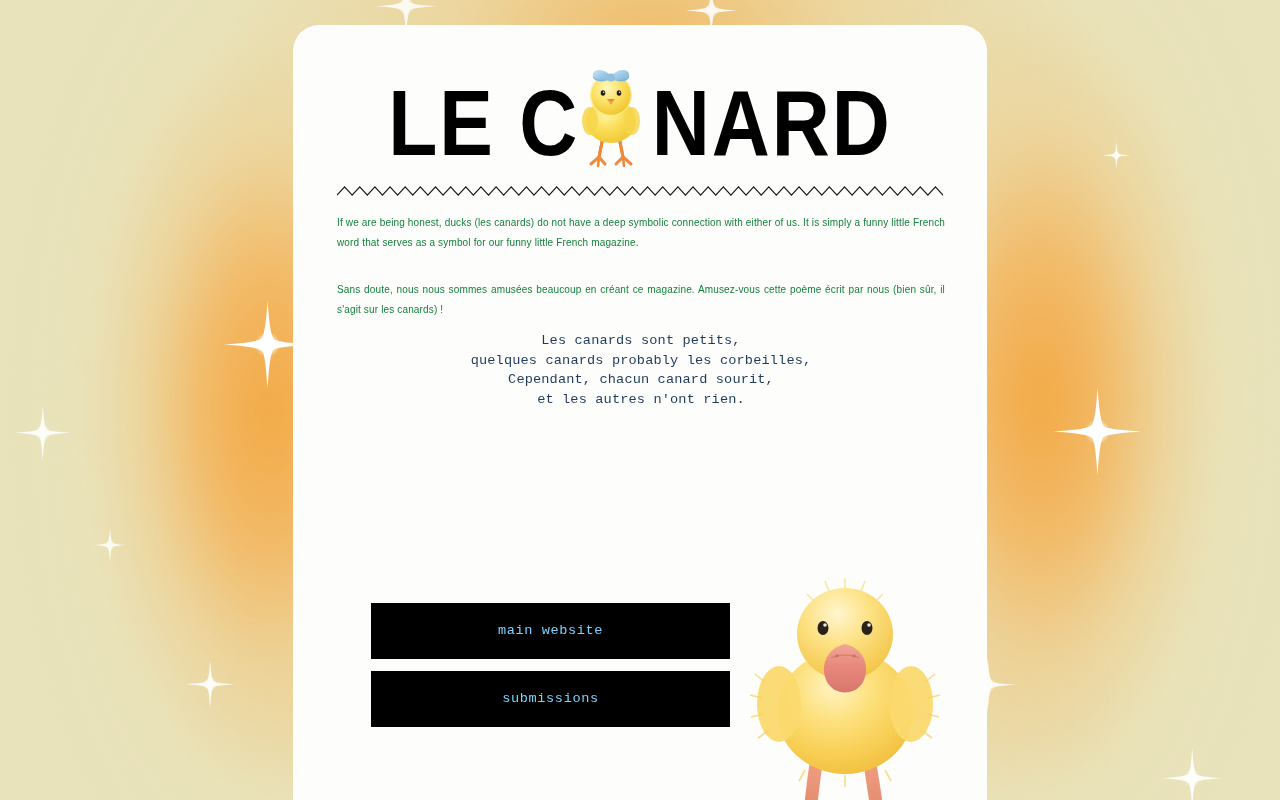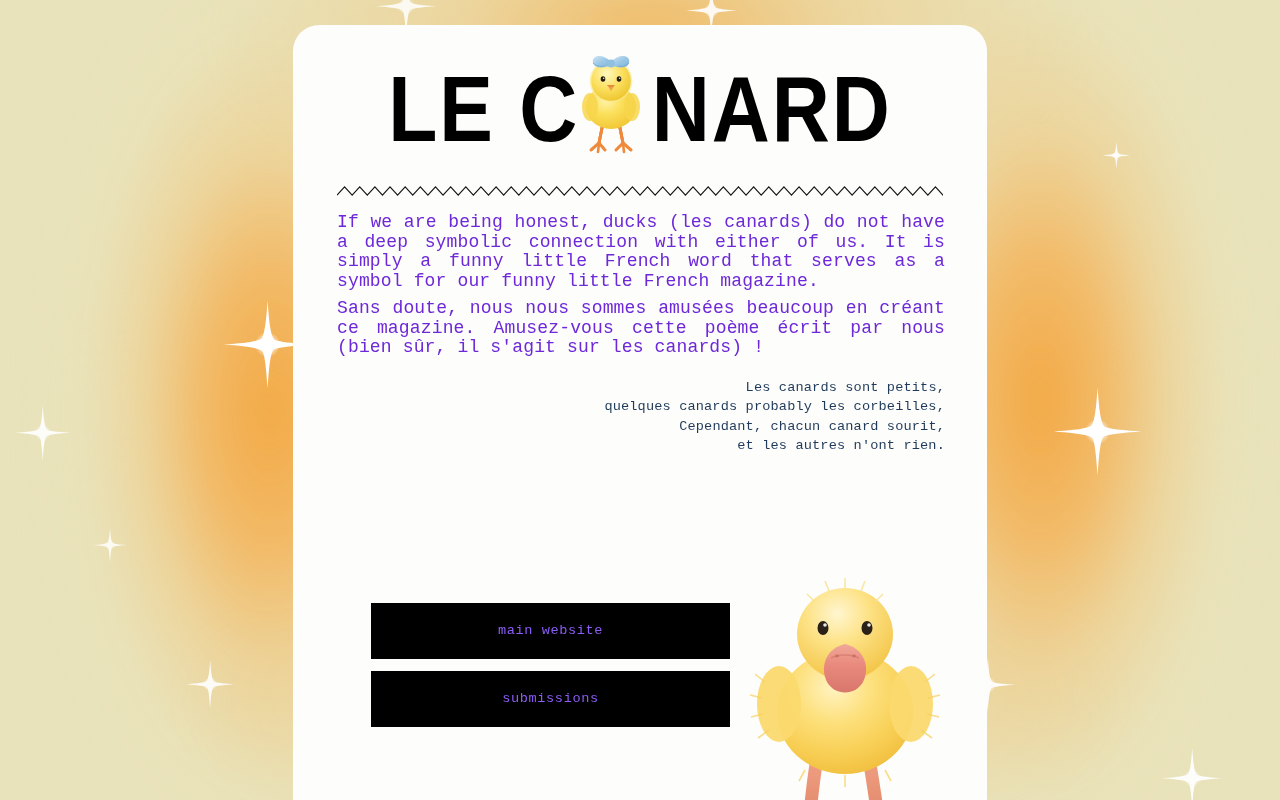--- a/index.html
+++ b/index.html
@@ -63,21 +63,21 @@
   .card{
     position:absolute;
     left:293px; top:25px;
     width:694px; height:790px;
     background:#fdfdfb;
     border-radius:26px 26px 0 0;
     overflow:hidden;
   }
 
   .logo-wrap{
-    position:absolute; left:44px; top:32px;
+    position:absolute; left:44px; top:46px;
     width:606px; height:105px;
   }
   .logo-text{
     position:absolute; left:0; top:0;
     width:606px; height:105px;
     display:flex; align-items:center; justify-content:center;
     font-family:"Liberation Sans", sans-serif;
     font-weight:bold;
     font-size:82px;
     letter-spacing:2px;
@@ -96,48 +96,48 @@
   .zigzag{
     position:absolute; left:44px; top:155px;
     width:606px; height:22px;
   }
 
   .content{
     position:absolute; left:44px; top:188px;
     width:608px;
   }
   .para{
-    font-family:Liberation Mono, monospace;
-    font-size:18px;
+    font-family:Liberation Sans, sans-serif;
+    font-size:10px;
     line-height:19.5px;
-    color:#6d28d9;
+    color:#15803d;
     text-align:justify;
     text-align-last:left;
     letter-spacing:0.15px;
   }
-  .para.block2{ margin-top:8px; }
+  .para.block2{ margin-top:28px; }
   .poem{
-    margin-top:20px;
+    margin-top:12px;
     font-family:"Liberation Mono", monospace;
     font-size:13.6px;
     line-height:19.5px;
     color:#1f3a5a;
-    text-align:right;
+    text-align:center;
     letter-spacing:0.15px;
   }
 
   .buttons{
     position:absolute; left:78px; top:578px;
     width:359px;
   }
   .btn{
     display:block;
     width:359px; height:56px;
     background:#000;
-    color:#8b5cf6;
+    color:#7dd3fc;
     border:none;
     font-family:"Liberation Mono", monospace;
     font-size:13.6px;
     letter-spacing:0.6px;
     line-height:56px;
     text-align:center;
     margin-bottom:12px;
     cursor:pointer;
     padding:0;
   }

